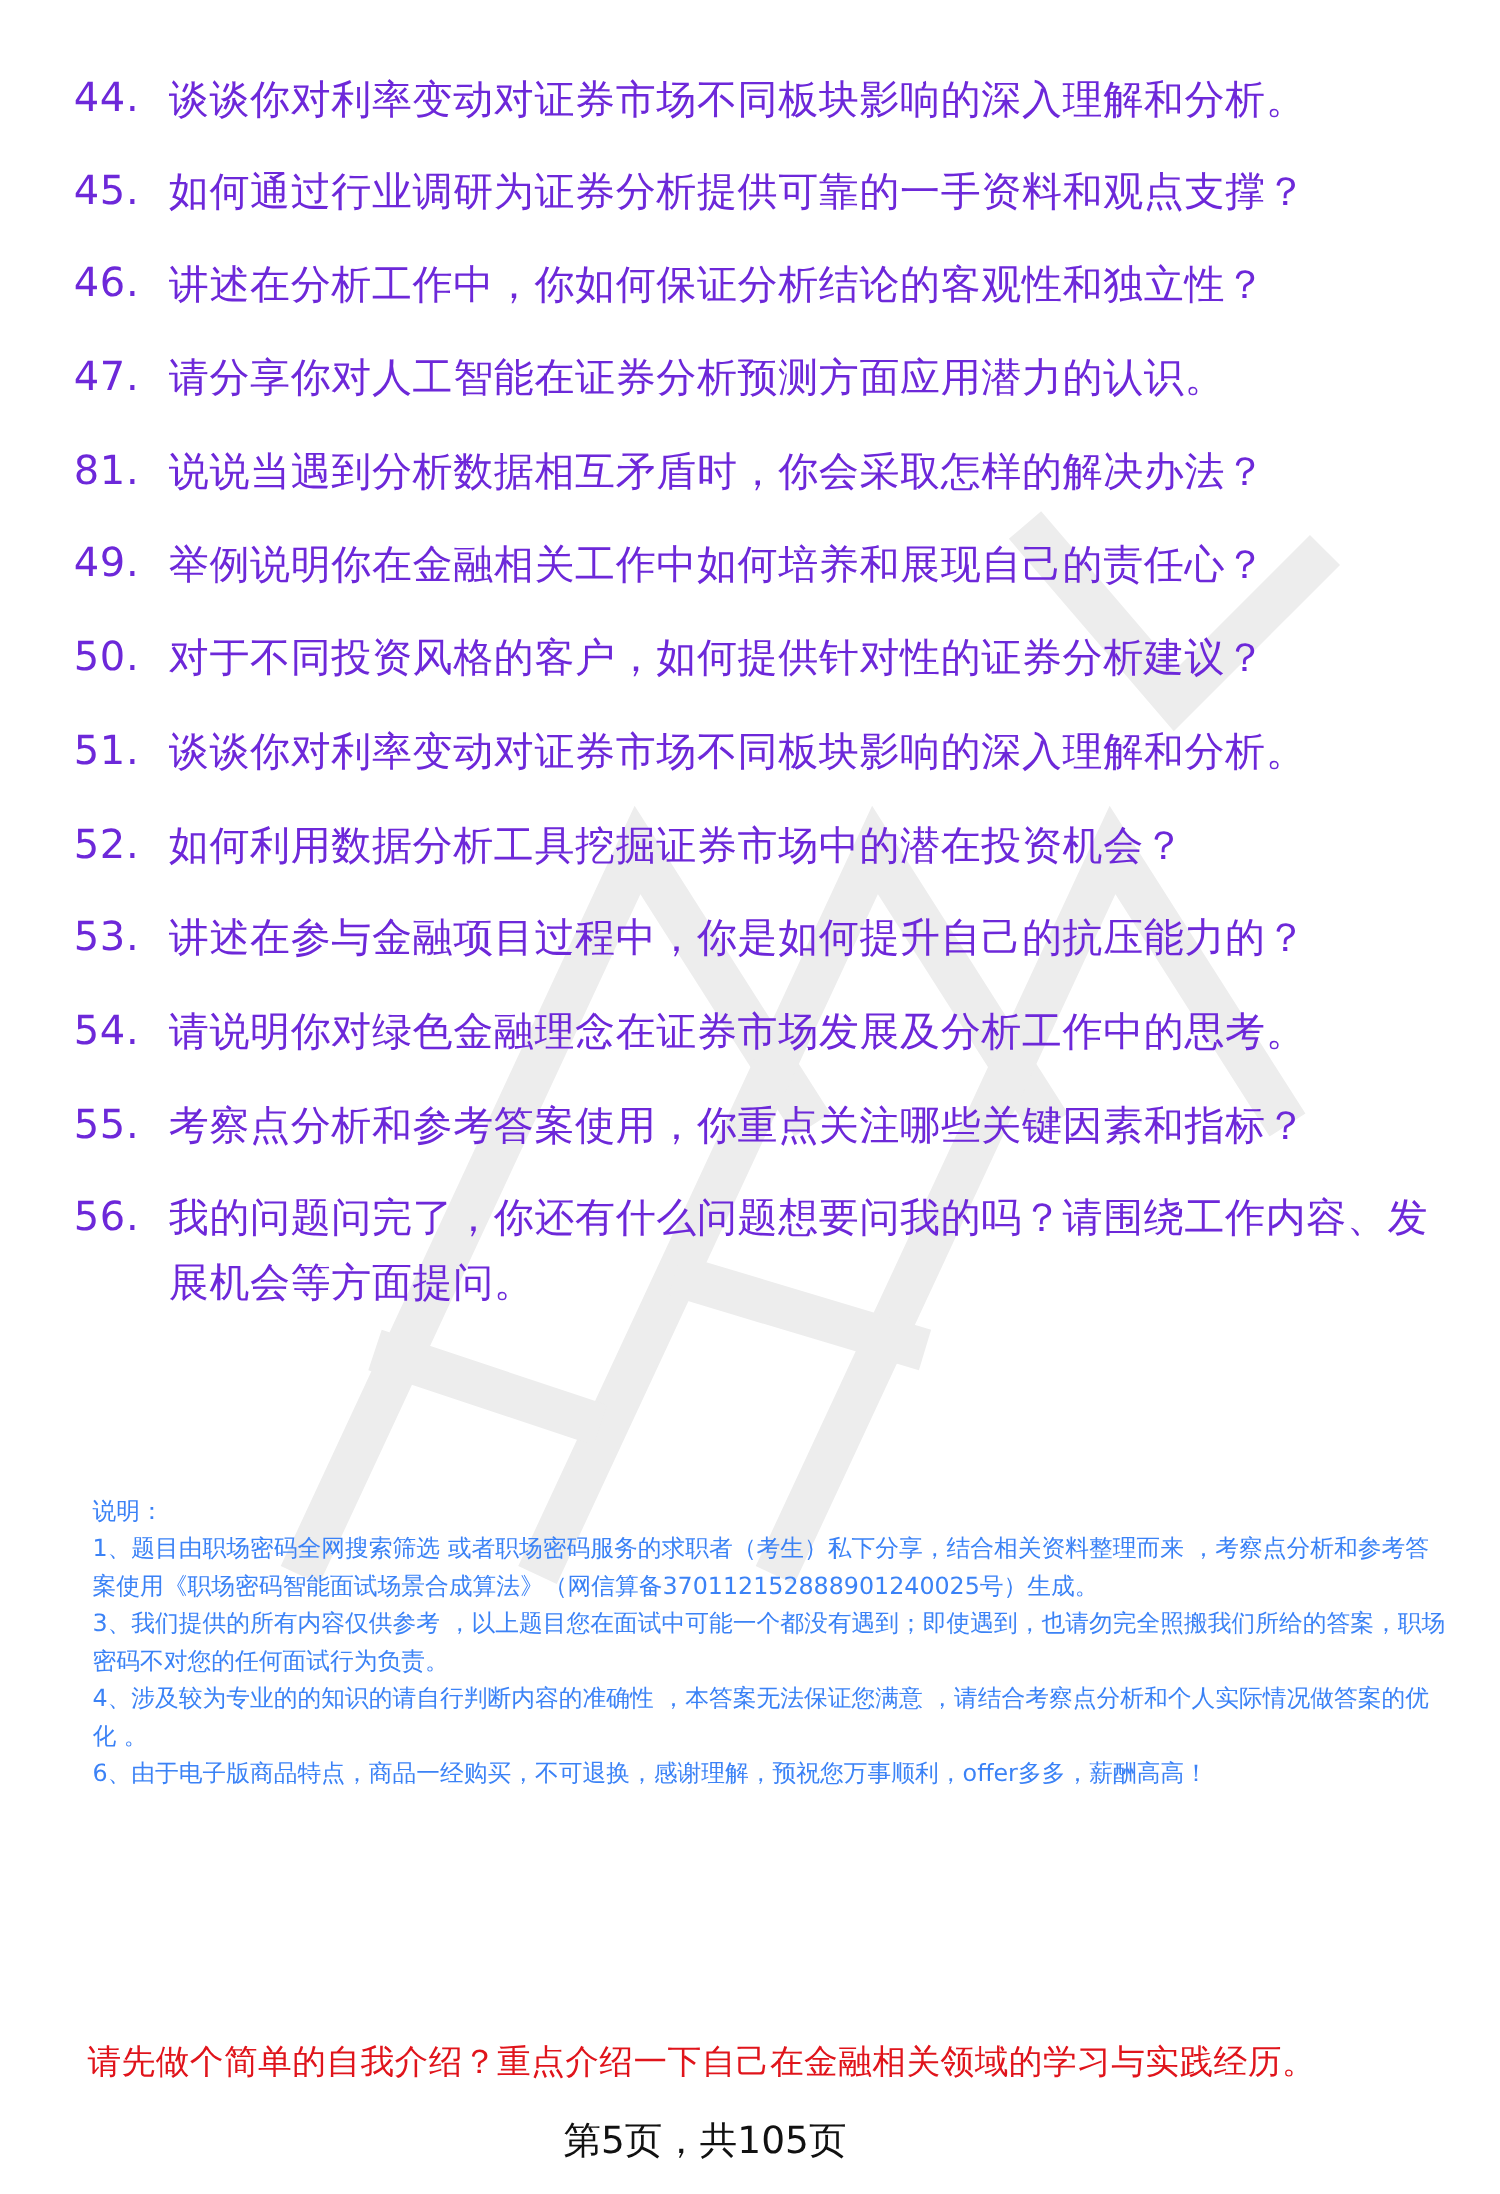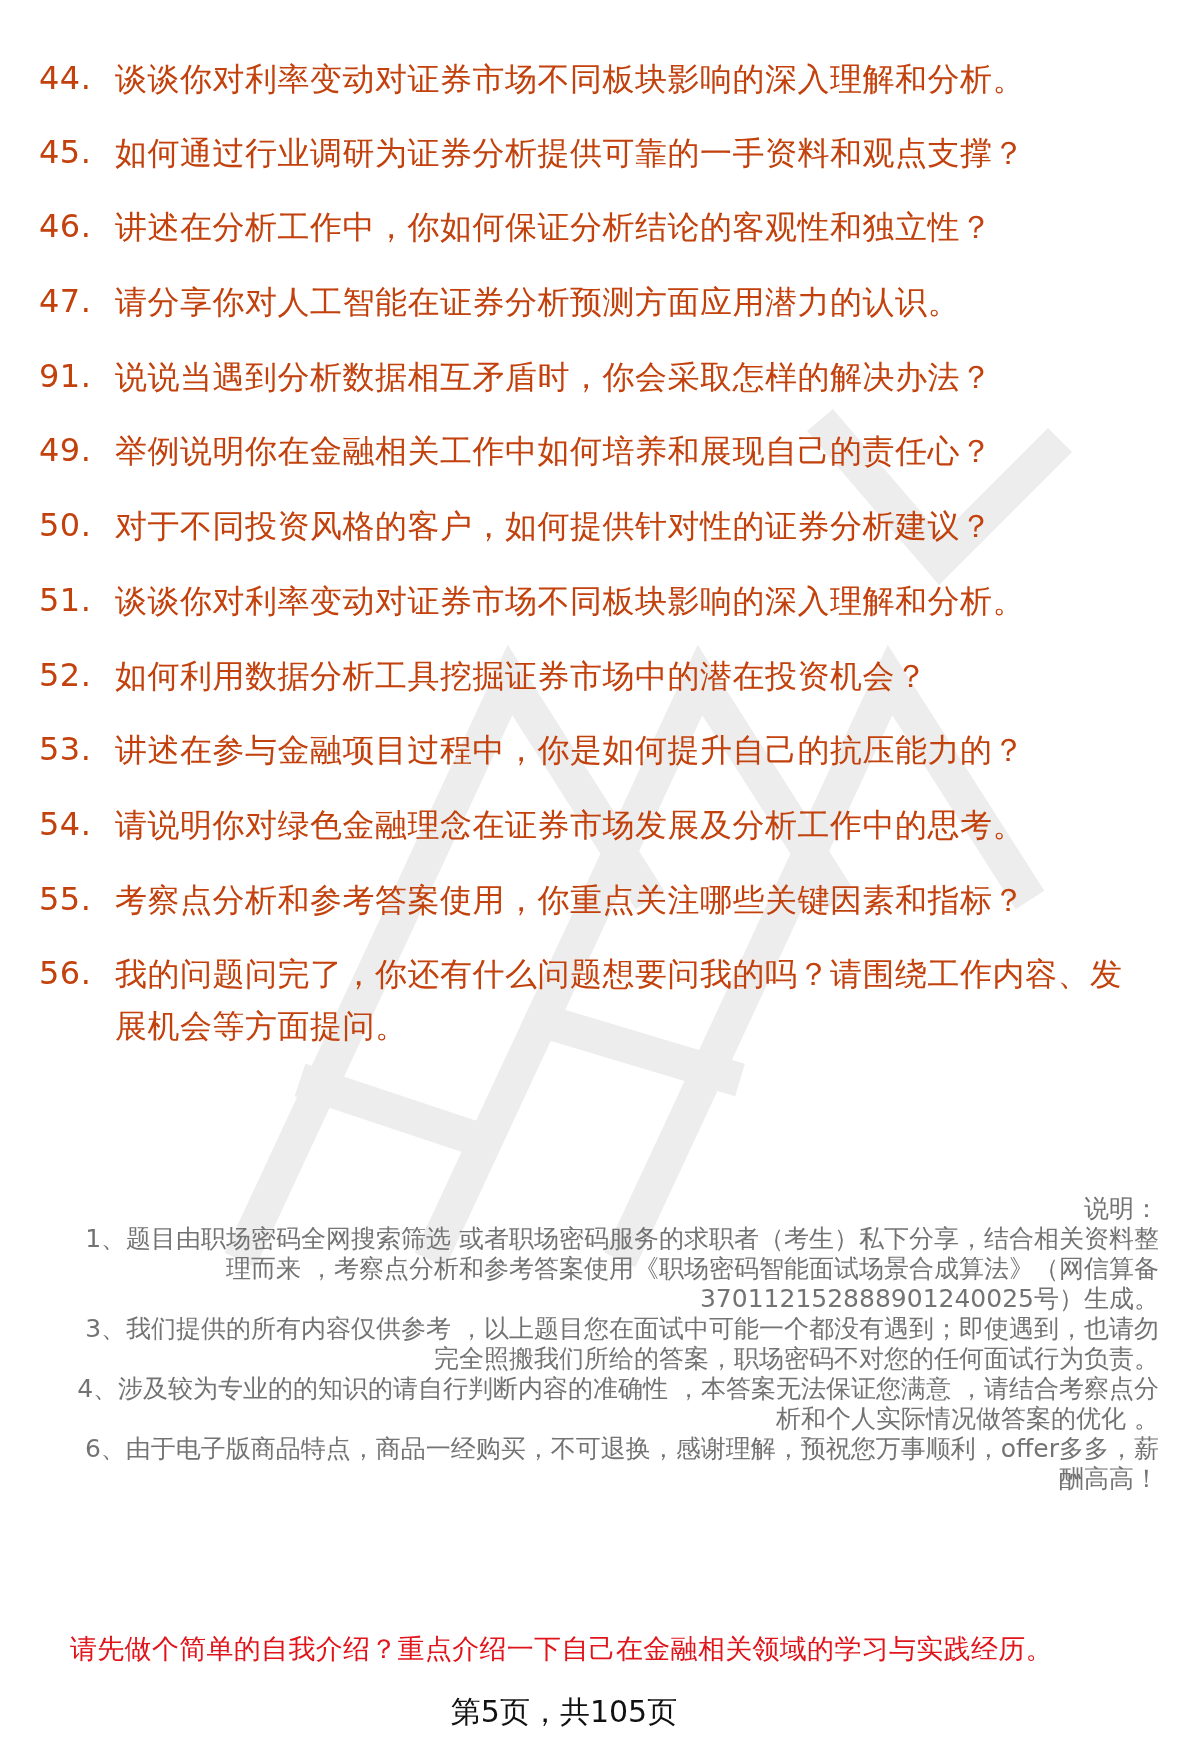--- a/index.html
+++ b/index.html
@@ -29,45 +29,44 @@
       z-index: 1;
     }
     .questions {
       position: absolute;
       left: 0;
       top: 0;
       width: 1200px;
     }
     .q {
       position: absolute;
-      left: 39px;
+      left: 59px;
       width: 1110px;
       display: flex;
       font-size: 32px;
       line-height: 50px;
       letter-spacing: 0.5px;
-      color: #c2410c;
+      color: #6d28d9;
     }
     .q .num {
       width: 76px;
       flex: 0 0 76px;
     }
     .q .text {
       flex: 1 1 auto;
       line-height: 52px;
     }
     .notes {
       position: absolute;
       left: 74px;
       top: 1194px;
       width: 1085px;
-      font-size: 25px;
+      font-size: 19px;
       line-height: 30px;
-      color: #737373;
-      text-align: right;
+      color: #3b82f6;
     }
     .notes p {
       margin: 0;
     }
     .cta {
       position: absolute;
       left: 70px;
       top: 1631px;
       width: 1100px;
       font-size: 27px;
@@ -112,21 +111,21 @@
     </div>
     <div class="q" style="top:201px">
       <span class="num">46.</span>
       <span class="text">讲述在分析工作中，你如何保证分析结论的客观性和独立性？</span>
     </div>
     <div class="q" style="top:276px">
       <span class="num">47.</span>
       <span class="text">请分享你对人工智能在证券分析预测方面应用潜力的认识。</span>
     </div>
     <div class="q" style="top:351px">
-      <span class="num">91.</span>
+      <span class="num">81.</span>
       <span class="text">说说当遇到分析数据相互矛盾时，你会采取怎样的解决办法？</span>
     </div>
     <div class="q" style="top:425px">
       <span class="num">49.</span>
       <span class="text">举例说明你在金融相关工作中如何培养和展现自己的责任心？</span>
     </div>
     <div class="q" style="top:500px">
       <span class="num">50.</span>
       <span class="text">对于不同投资风格的客户，如何提供针对性的证券分析建议？</span>
     </div>

